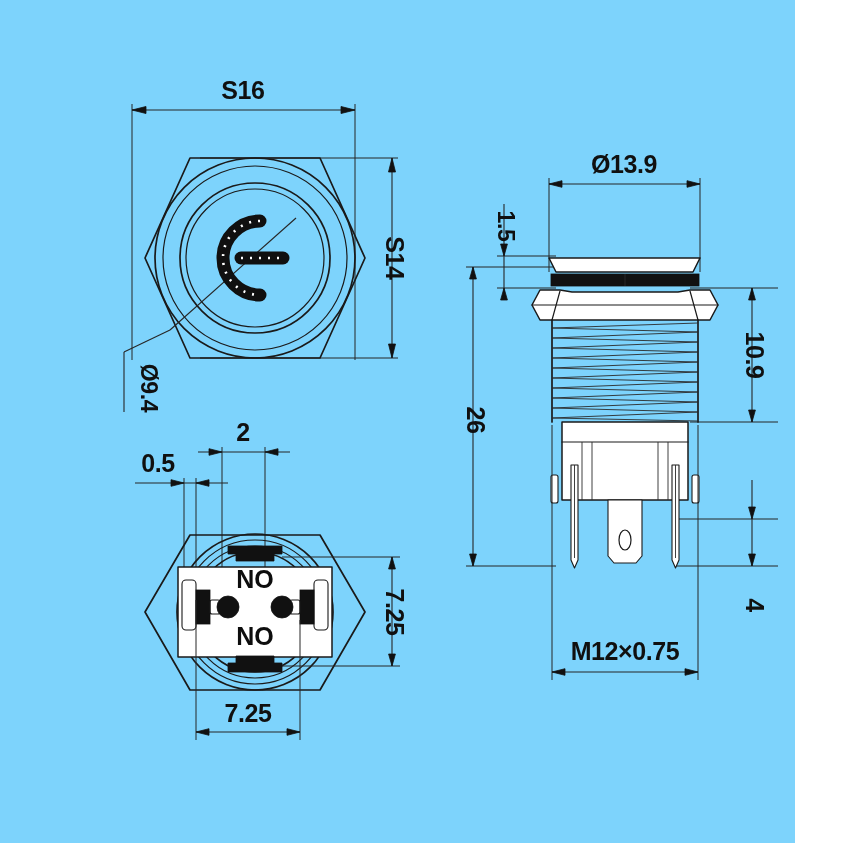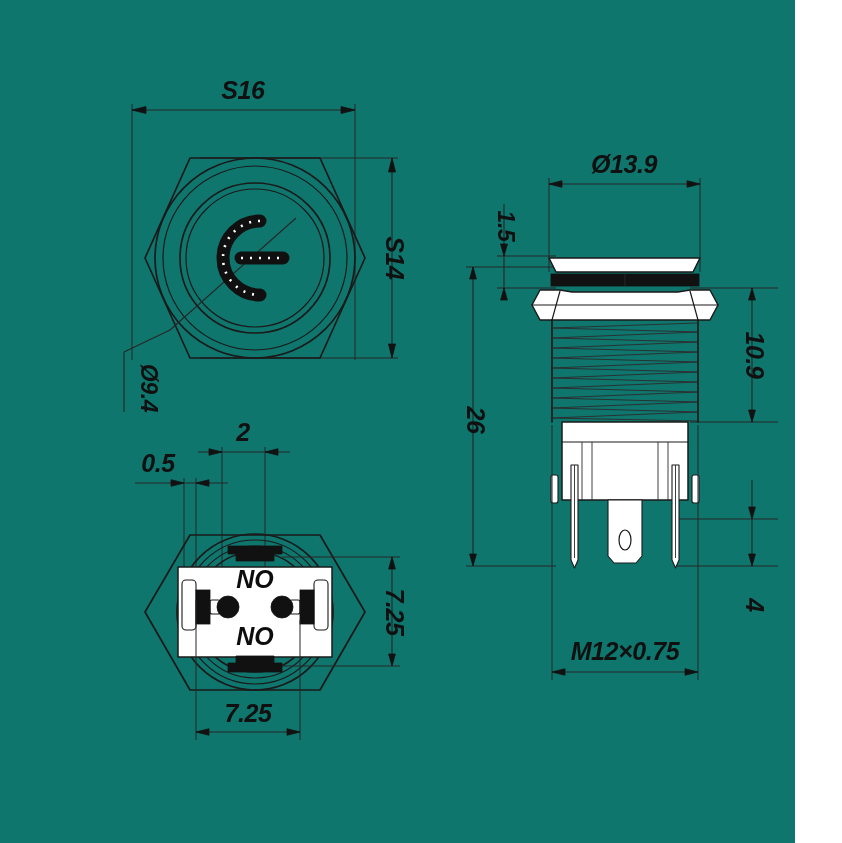--- a/index.html
+++ b/index.html
@@ -10,22 +10,21 @@
   body {
     width: 842px;
     height: 843px;
     font-family: "Liberation Sans", sans-serif;
     overflow: hidden;
   }
   #sheet {
     position: relative;
     width: 795px;
     height: 843px;
-    background: #0f766e;
-    font-style: italic;
+    background: #7dd3fc;
   }
   svg#drawing {
     display: block;
     width: 842px;
     height: 843px;
   }
   .outline {
     fill: none;
     stroke: #1a1a1a;
     stroke-width: 1.7;

